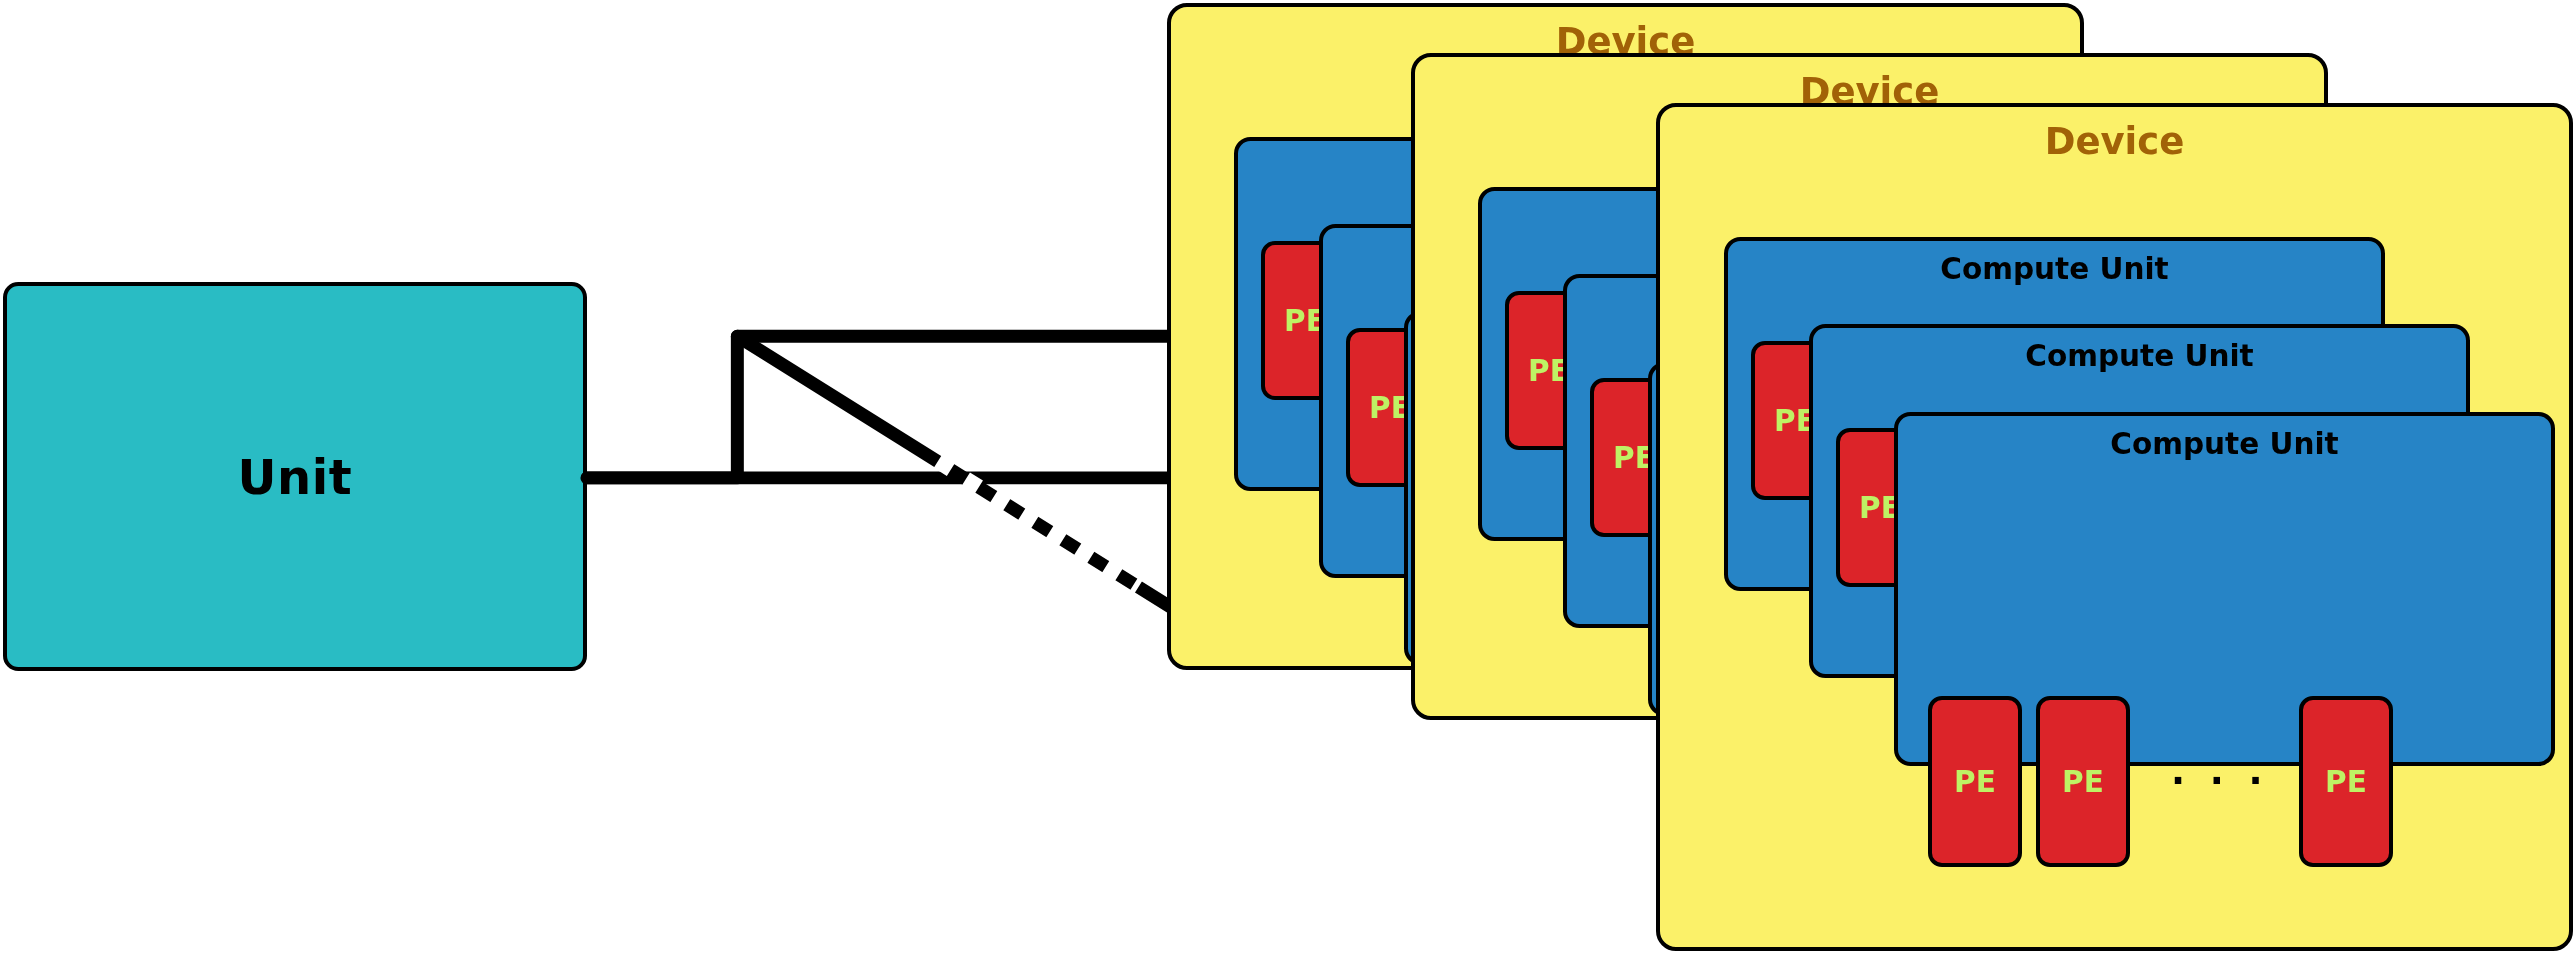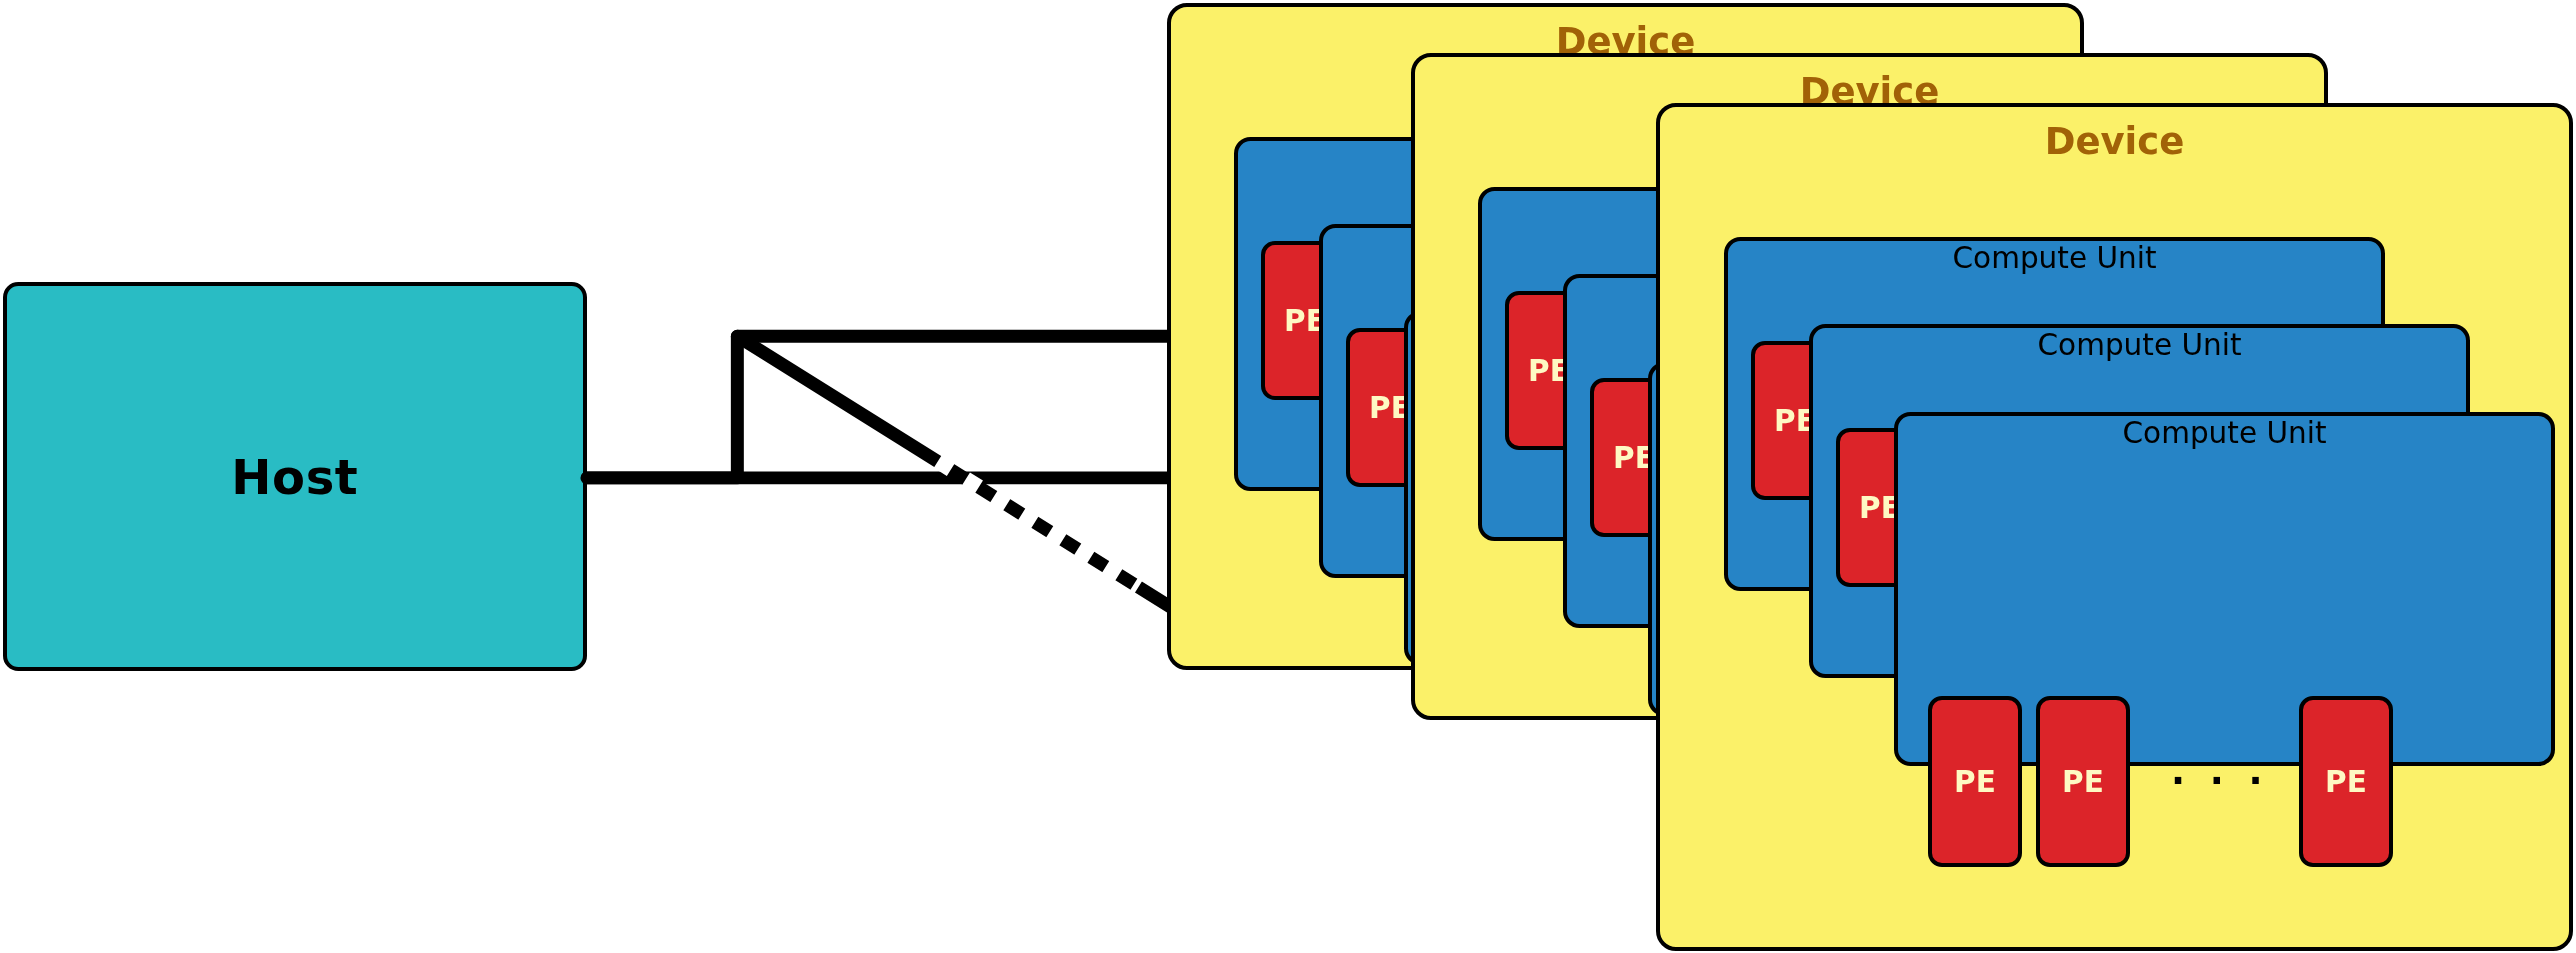--- a/index.html
+++ b/index.html
@@ -48,40 +48,40 @@
     color: #a16207;
     margin-top: 13px;
   }
   .cu-box {
     background: #2684C6;
     border-radius: 16.5px;
     align-items: flex-start;
   }
   .cu-label {
     font-size: 29.5px;
-    font-weight: normal;
+    font-weight: bold;
     color: #000000;
-    margin-top: 0;
+    margin-top: 11px;
     white-space: nowrap;
     text-align: center;
   }
   .pe-box {
     position: absolute;
     box-sizing: border-box;
     background: #DC2429;
     border: 4.1px solid #000000;
     border-radius: 14px;
     display: flex;
     align-items: center;
     justify-content: center;
   }
   .pe-label {
     font-size: 29.5px;
     font-weight: bold;
-    color: #fef9c3;
+    color: #bef264;
   }
   .ellipsis {
     position: absolute;
     font-size: 37px;
     font-weight: bold;
     color: #000000;
     letter-spacing: 5.9px;
     line-height: 1;
   }
 
@@ -94,21 +94,21 @@
     height: 954px;
     pointer-events: none;
   }
 </style>
 </head>
 <body>
 
 <div id="canvas">
 
   <div class="box host-box" id="host-node" style="left: 2.9px; top: 282px; width: 584px; height: 389px;">
-    <span class="host-label">Host</span>
+    <span class="host-label">Unit</span>
   </div>
 
   <svg id="connectors" viewBox="0 0 4367 1617" preserveAspectRatio="none">
 
     <polyline points="995,810 1250,810 1250,570 1978,570" fill="none" stroke="#000000" stroke-width="22" stroke-linecap="round" stroke-linejoin="round"></polyline>
 
     <line x1="995" y1="810" x2="2392" y2="810" stroke="#000000" stroke-width="22" stroke-linecap="butt"></line>
 
     <path d="M 1250,570 L 2010,1045 L 2808,1045" fill="none" stroke="#000000" stroke-width="22" stroke-linecap="round" stroke-linejoin="round"></path>
 

